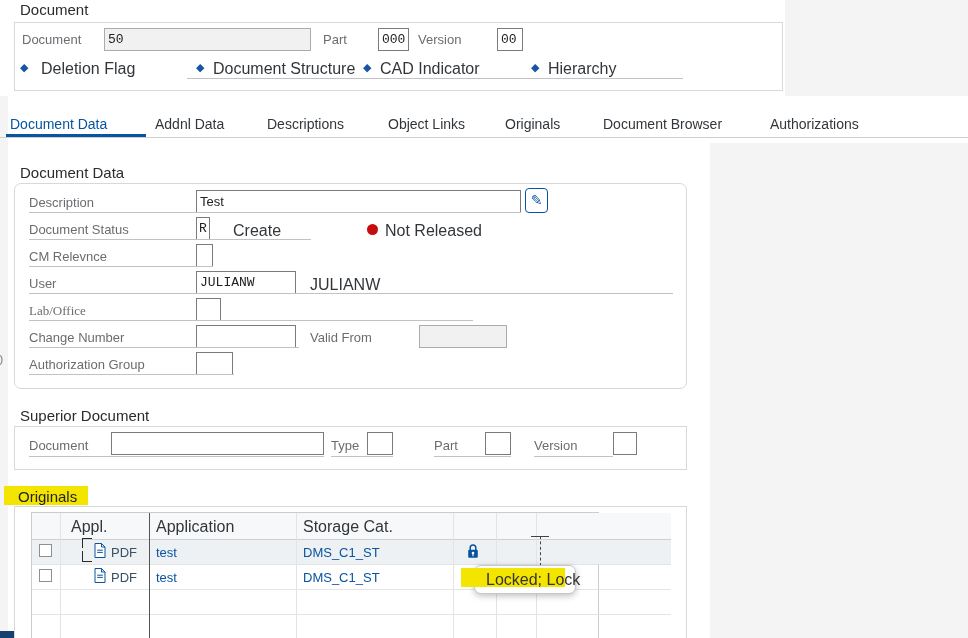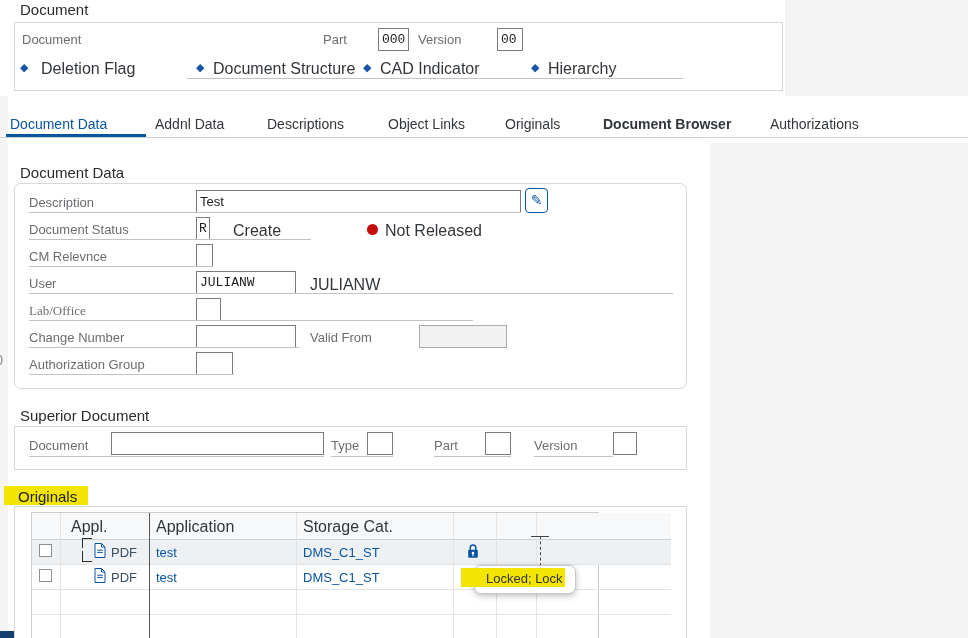--- a/index.html
+++ b/index.html
@@ -33,20 +33,21 @@
   <div class="abs gray" style="left:785px;top:0;width:183px;height:96px;"></div>
   <div class="abs gray" style="left:710px;top:143px;width:258px;height:495px;"></div>
   <div class="abs gray" style="left:0;top:96px;width:8px;height:542px;"></div>
   <div class="abs" style="left:0;top:631px;width:14px;height:7px;background:#16406f;"></div>
   <div class="abs" style="left:-5px;top:353px;font:14px 'Liberation Mono',monospace;color:#8e8e8e;">0</div>
 
   <div class="abs sech" style="left:20px;top:1px;">Document</div>
 
   <div class="abs grpbox" style="left:14px;top:22px;width:769px;height:69px;">
     <span class="abs lbl" style="left:7px;top:9px;">Document</span>
+    <input class="inp ro" style="left: 89px; top: 5px; width: 207px;" readonly="" value="50">
     <span class="abs lbl" style="left:308px;top:9px;">Part</span>
     <input class="inp" style="left: 363px; top: 5px; width: 31px;" value="000">
     <span class="abs lbl" style="left:403px;top:9px;">Version</span>
     <input class="inp" style="left: 482px; top: 5px; width: 26px;" value="00">
 
     <span class="abs diamond" style="left:5px;top:38px;">◆</span>
     <span class="abs txt" style="left:26px;top:37px;">Deletion Flag</span>
     <span class="abs diamond" style="left:181px;top:38px;">◆</span>
     <span class="abs txt" style="left:198px;top:37px;">Document Structure</span>
     <span class="abs diamond" style="left:348px;top:38px;">◆</span>
@@ -54,21 +55,21 @@
     <span class="abs diamond" style="left:516px;top:38px;">◆</span>
     <span class="abs txt" style="left:533px;top:37px;">Hierarchy</span>
     <div class="uline" style="left:172px;top:55px;width:496px;"></div>
   </div>
 
   <div class="tab active" style="left:10px;">Document Data</div>
   <div class="tab" style="left:155px;">Addnl Data</div>
   <div class="tab" style="left:267px;">Descriptions</div>
   <div class="tab" style="left:388px;">Object Links</div>
   <div class="tab" style="left:505px;">Originals</div>
-  <div class="tab" style="left:603px;font-weight:bold;">Document Browser</div>
+  <div class="tab" style="left:603px;">Document Browser</div>
   <div class="tab" style="left:770px;">Authorizations</div>
   <div class="abs" style="left:6px;top:134px;width:140px;height:3px;background:#0854a0;"></div>
   <div class="abs" style="left:0;top:137px;width:968px;height:1px;background:#cfcfcf;"></div>
 
   <div class="abs sech" style="left:20px;top:164px;">Document Data</div>
   <div class="abs grpbox" style="left:14px;top:183px;width:673px;height:206px;border-radius:7px;">
 
     <span class="abs lbl" style="left:14px;top:11px;">Description</span>
     <input class="inp sans" style="left: 181px; top: 6px; width: 325px;" value="Test">
     <div class="abs" style="left:510px;top:4px;width:23px;height:25px;border:1px solid #0854a0;border-radius:4px;background:#fff;text-align:center;line-height:23px;font-size:14px;color:#0854a0;cursor:pointer;box-sizing:border-box;"><span>✎</span></div>
@@ -192,15 +193,15 @@
   <div class="corner" style="left:82px;top:538px;width:1px;height:10px;"></div>
   <div class="corner" style="left:82px;top:551px;width:1px;height:11px;"></div>
   <div class="corner" style="left:82px;top:561px;width:10px;height:1px;"></div>
 
   <div class="abs" style="left:531px;top:536px;width:18px;height:1px;background:#444;"></div>
   <div class="abs" style="left:540px;top:536px;width:0;height:30px;border-left:1px dashed #444;"></div>
   <div class="abs" style="left:533px;top:565px;width:8px;height:1px;background:#444;"></div>
 
   <div class="abs" style="left:474px;top:565px;width:100px;height:27px;background:#fff;border:1px solid #c8c8c8;border-radius:7px;box-shadow:0 2px 6px rgba(0,0,0,0.25);z-index:5;"></div>
   <div class="abs hl" style="left:461px;top:568px;width:104px;height:19px;z-index:6;"></div>
-  <span class="abs" style="left:486px;top:571px;font-size:13px;color:#333;z-index:7;white-space:nowrap;">Locked; Lock</span>
+  <span class="abs" style="left:486px;top:571px;font-size:16px;color:#333;z-index:7;white-space:nowrap;">Locked; Lock</span>
 
 </div>
 
 </body></html>

